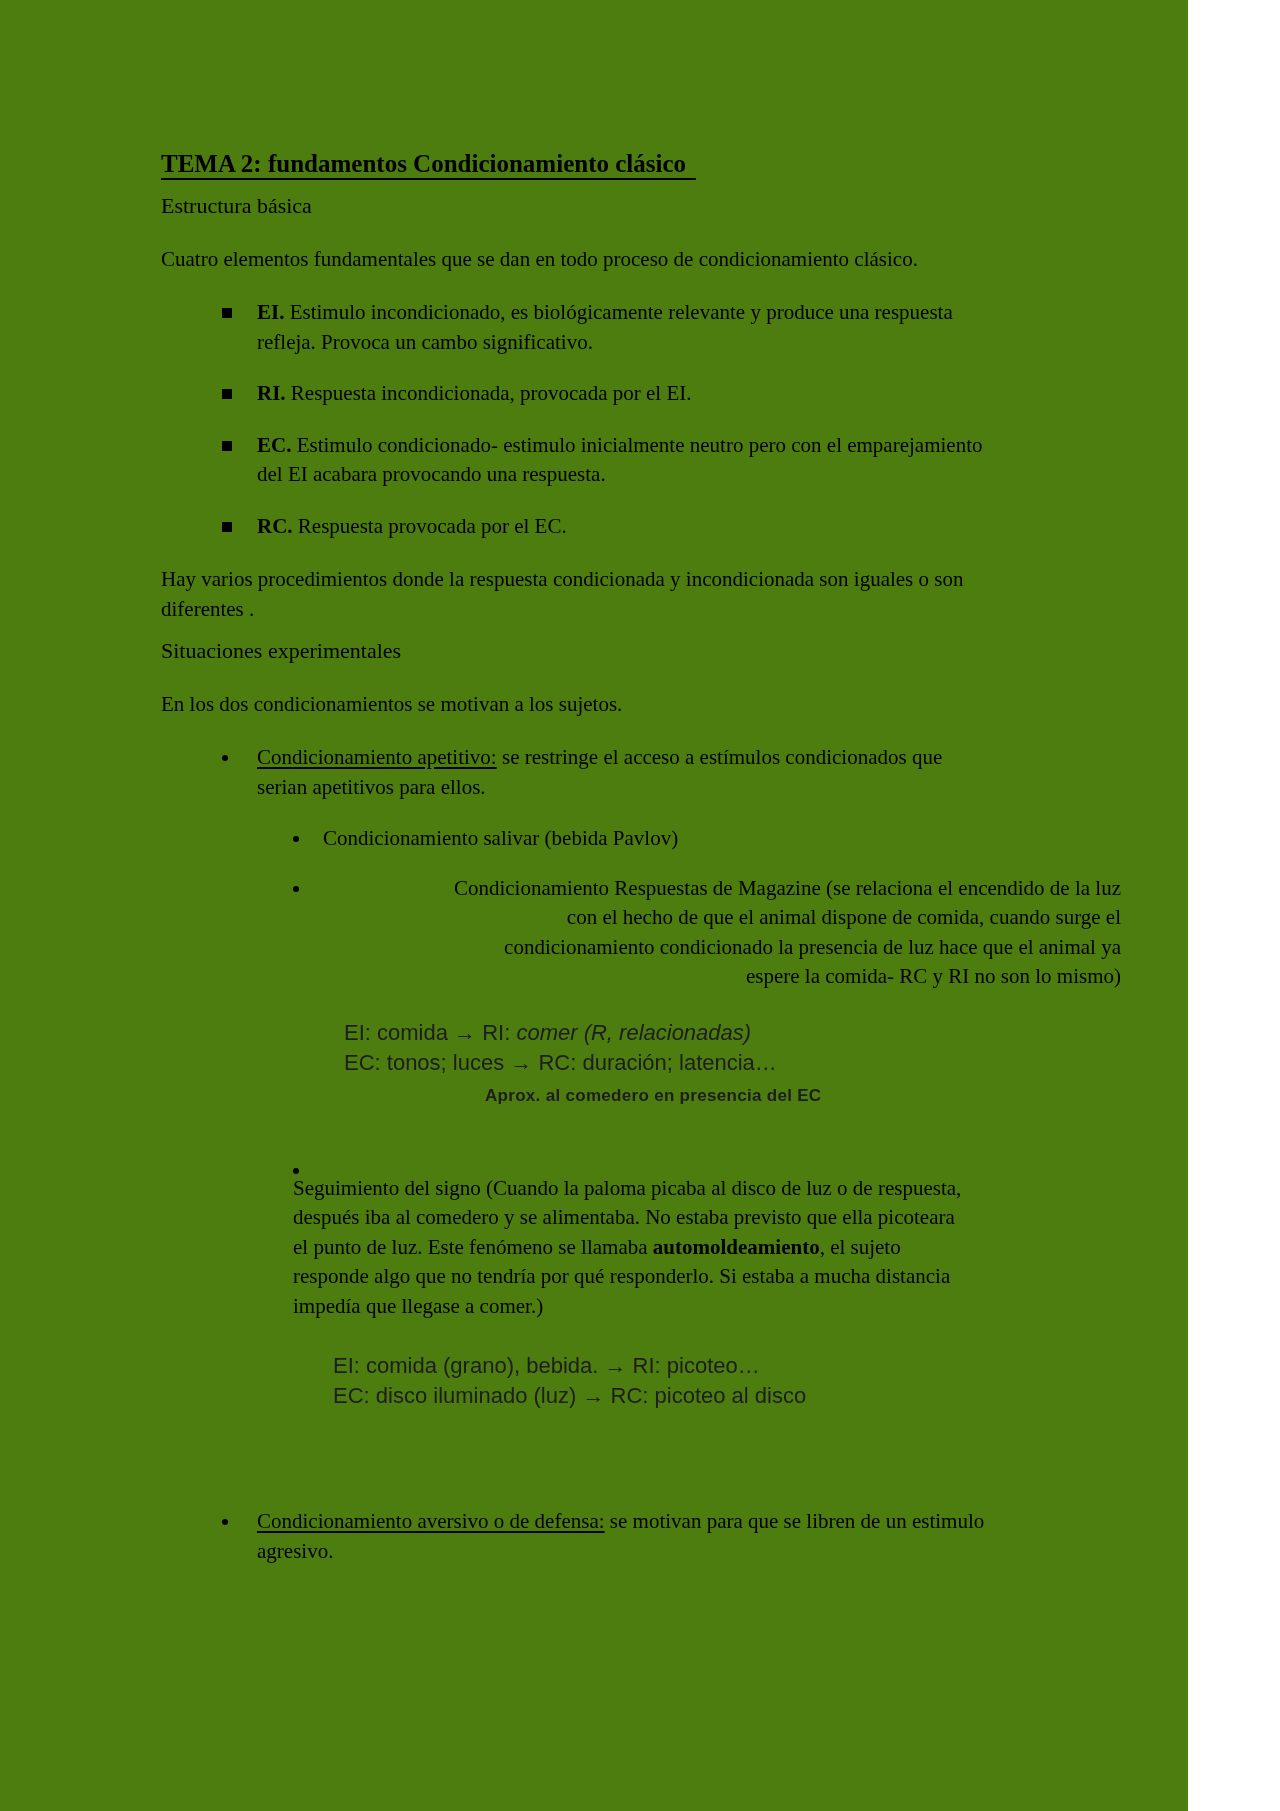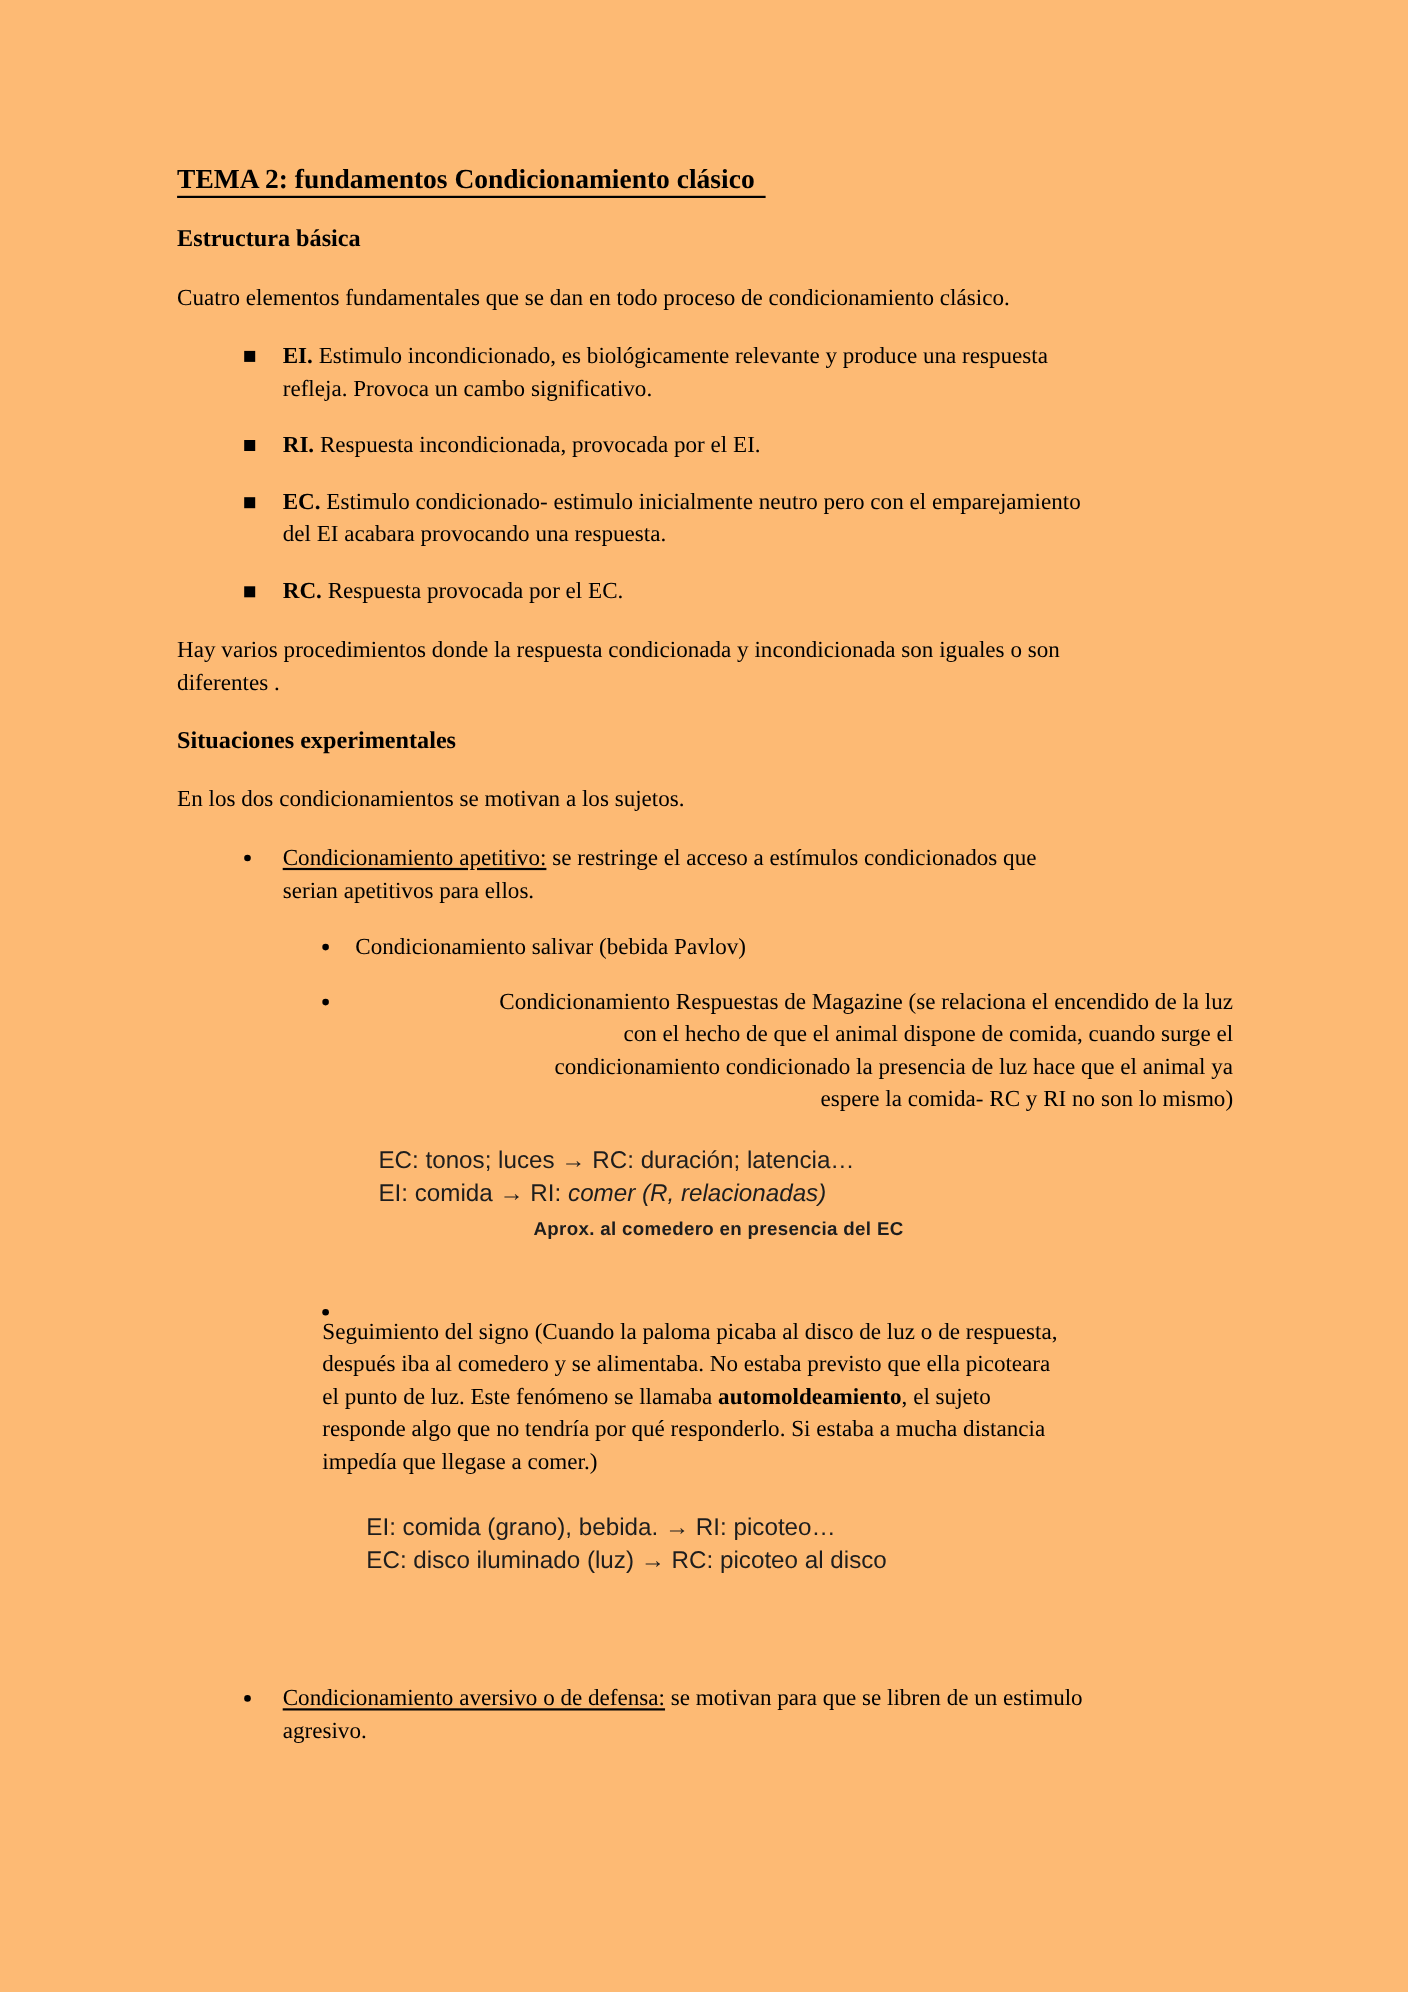--- a/index.html
+++ b/index.html
@@ -1,32 +1,32 @@
 <!DOCTYPE html>
 <html><head>
 <meta charset="utf-8">
 <style>
   html, body { margin: 0; padding: 0; background: #ffffff; }
   .page {
     position: relative;
-    width: 1280px;
+    width: 1188px;
     height: 1811px;
-    background: #fdba74;
+    background: #4d7c0f;
     font-family: "Liberation Serif", "DejaVu Serif", serif;
     font-size: 21px;
     line-height: 29.5px;
     color: #000000;
     overflow: hidden;
   }
   .content { position: absolute; left: 161px; top: 148px; width: 960px; }
 
   .title { margin: 0; font-size: 25px; font-weight: bold; line-height: 31px; }
   .title-underline { border-bottom: 2.5px solid #000; padding-right: 10px; padding-bottom: 1px; }
 
-  .heading { margin: 23px 0 0 0; font-size: 22px; font-weight: bold; line-height: 29.5px; }
+  .heading { margin: 12px 0 0 0; font-size: 22px; font-weight: normal; line-height: 29.5px; }
 
   .para { margin: 24px 0 0 0; white-space: pre-line; }
   .m-note { }
 
   .li { display: flex; margin: 22px 0 0 0; }
   .m-first { margin-top: 24px; }
   .l1 { padding-left: 61px; }
   .l1 .mk { width: 35px; flex: none; }
   .l2 { padding-left: 132px; }
   .l2 .mk { width: 30px; flex: none; }
@@ -117,22 +117,22 @@
       <span class="mk">
           <span class="mk-dot"></span>
         </span>
       <div class="li-text">Condicionamiento Respuestas de Magazine (se relaciona el encendido de la luz
 con el hecho de que el animal dispone de comida, cuando surge el
 condicionamiento condicionado la presencia de luz hace que el animal ya
 espere la comida- RC y RI no son lo mismo)</div>
     </div>
 
     <div class="diagram d1">
+      <div class="dline"><span>EI: comida → RI: </span><i>comer (R, relacionadas)</i></div>
       <div class="dline">EC: tonos; luces → RC: duración; latencia…</div>
-      <div class="dline"><span>EI: comida → RI: </span><i>comer (R, relacionadas)</i></div>
       <div class="dcaption">Aprox. al comedero en presencia del EC</div>
     </div>
 
     <div class="li l2 m-seguimiento">
       <span class="mk">
           <span class="mk-dot"></span>
         </span>
       <div class="li-text"><span>Seguimiento del signo (Cuando la paloma picaba al disco de luz o de respuesta,
 después iba al comedero y se alimentaba. No estaba previsto que ella picoteara
 el punto de luz. Este fenómeno se llamaba </span><span class="boldword">automoldeamiento</span><span>, el sujeto

